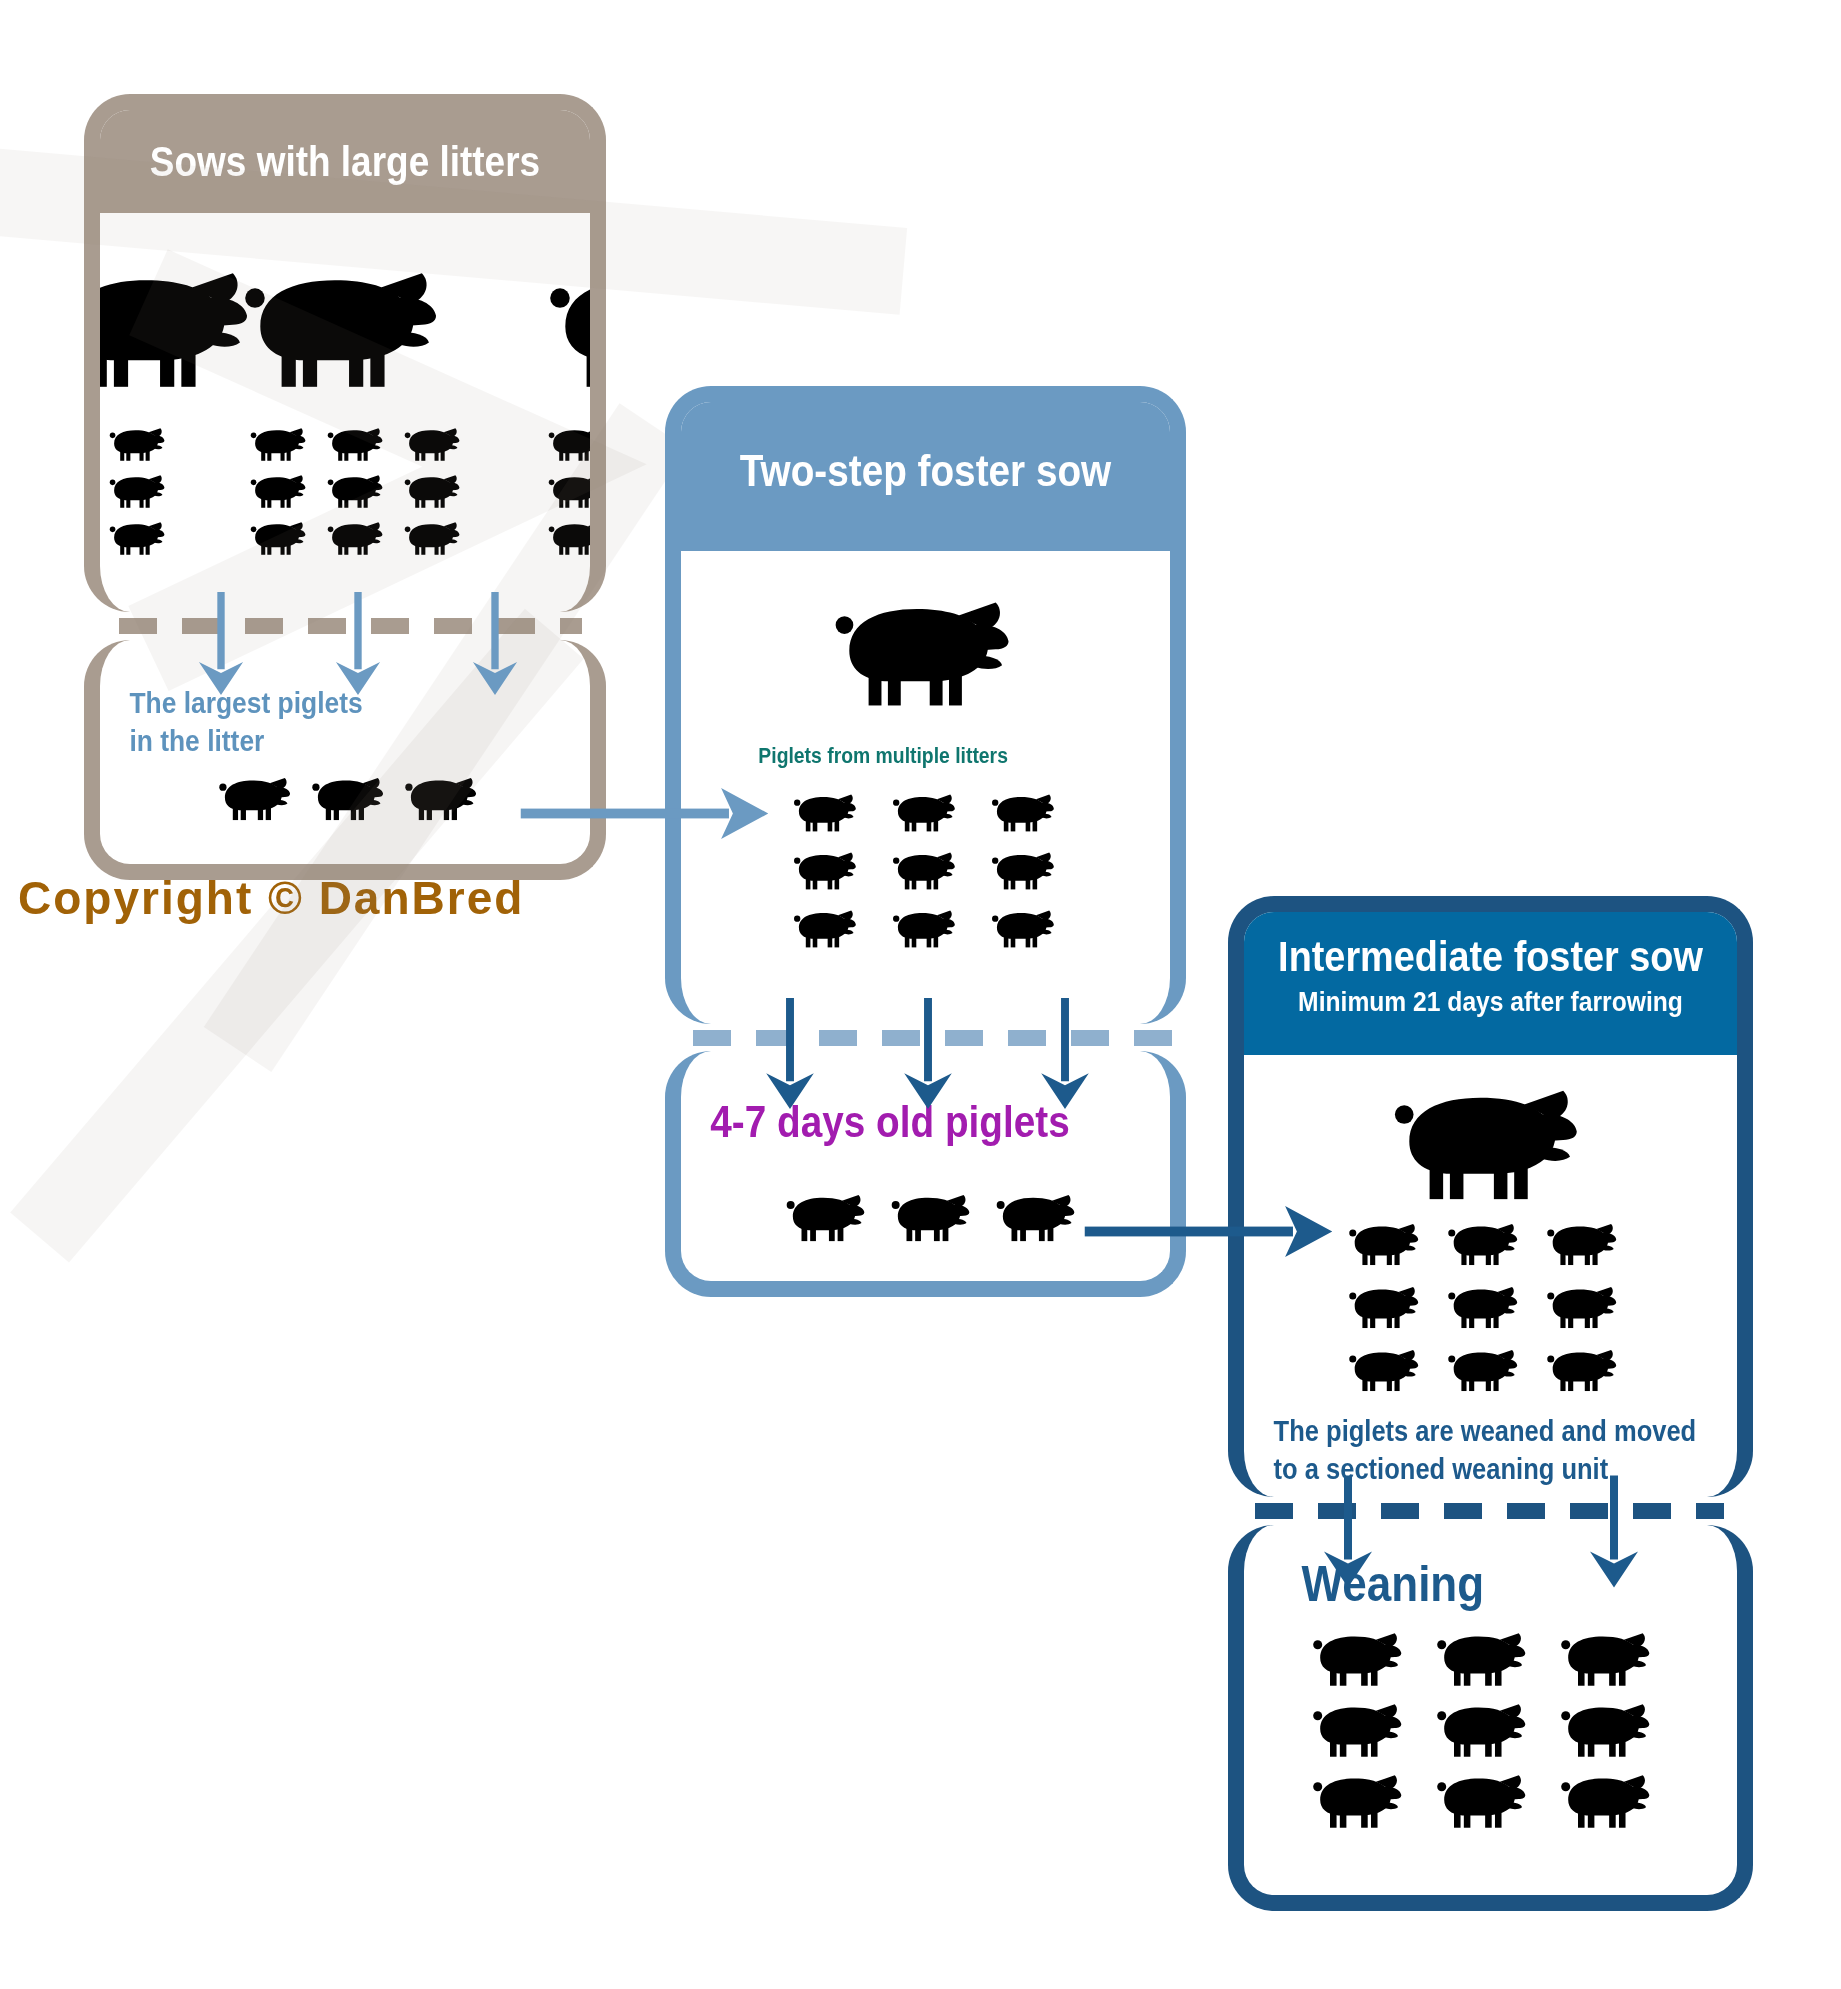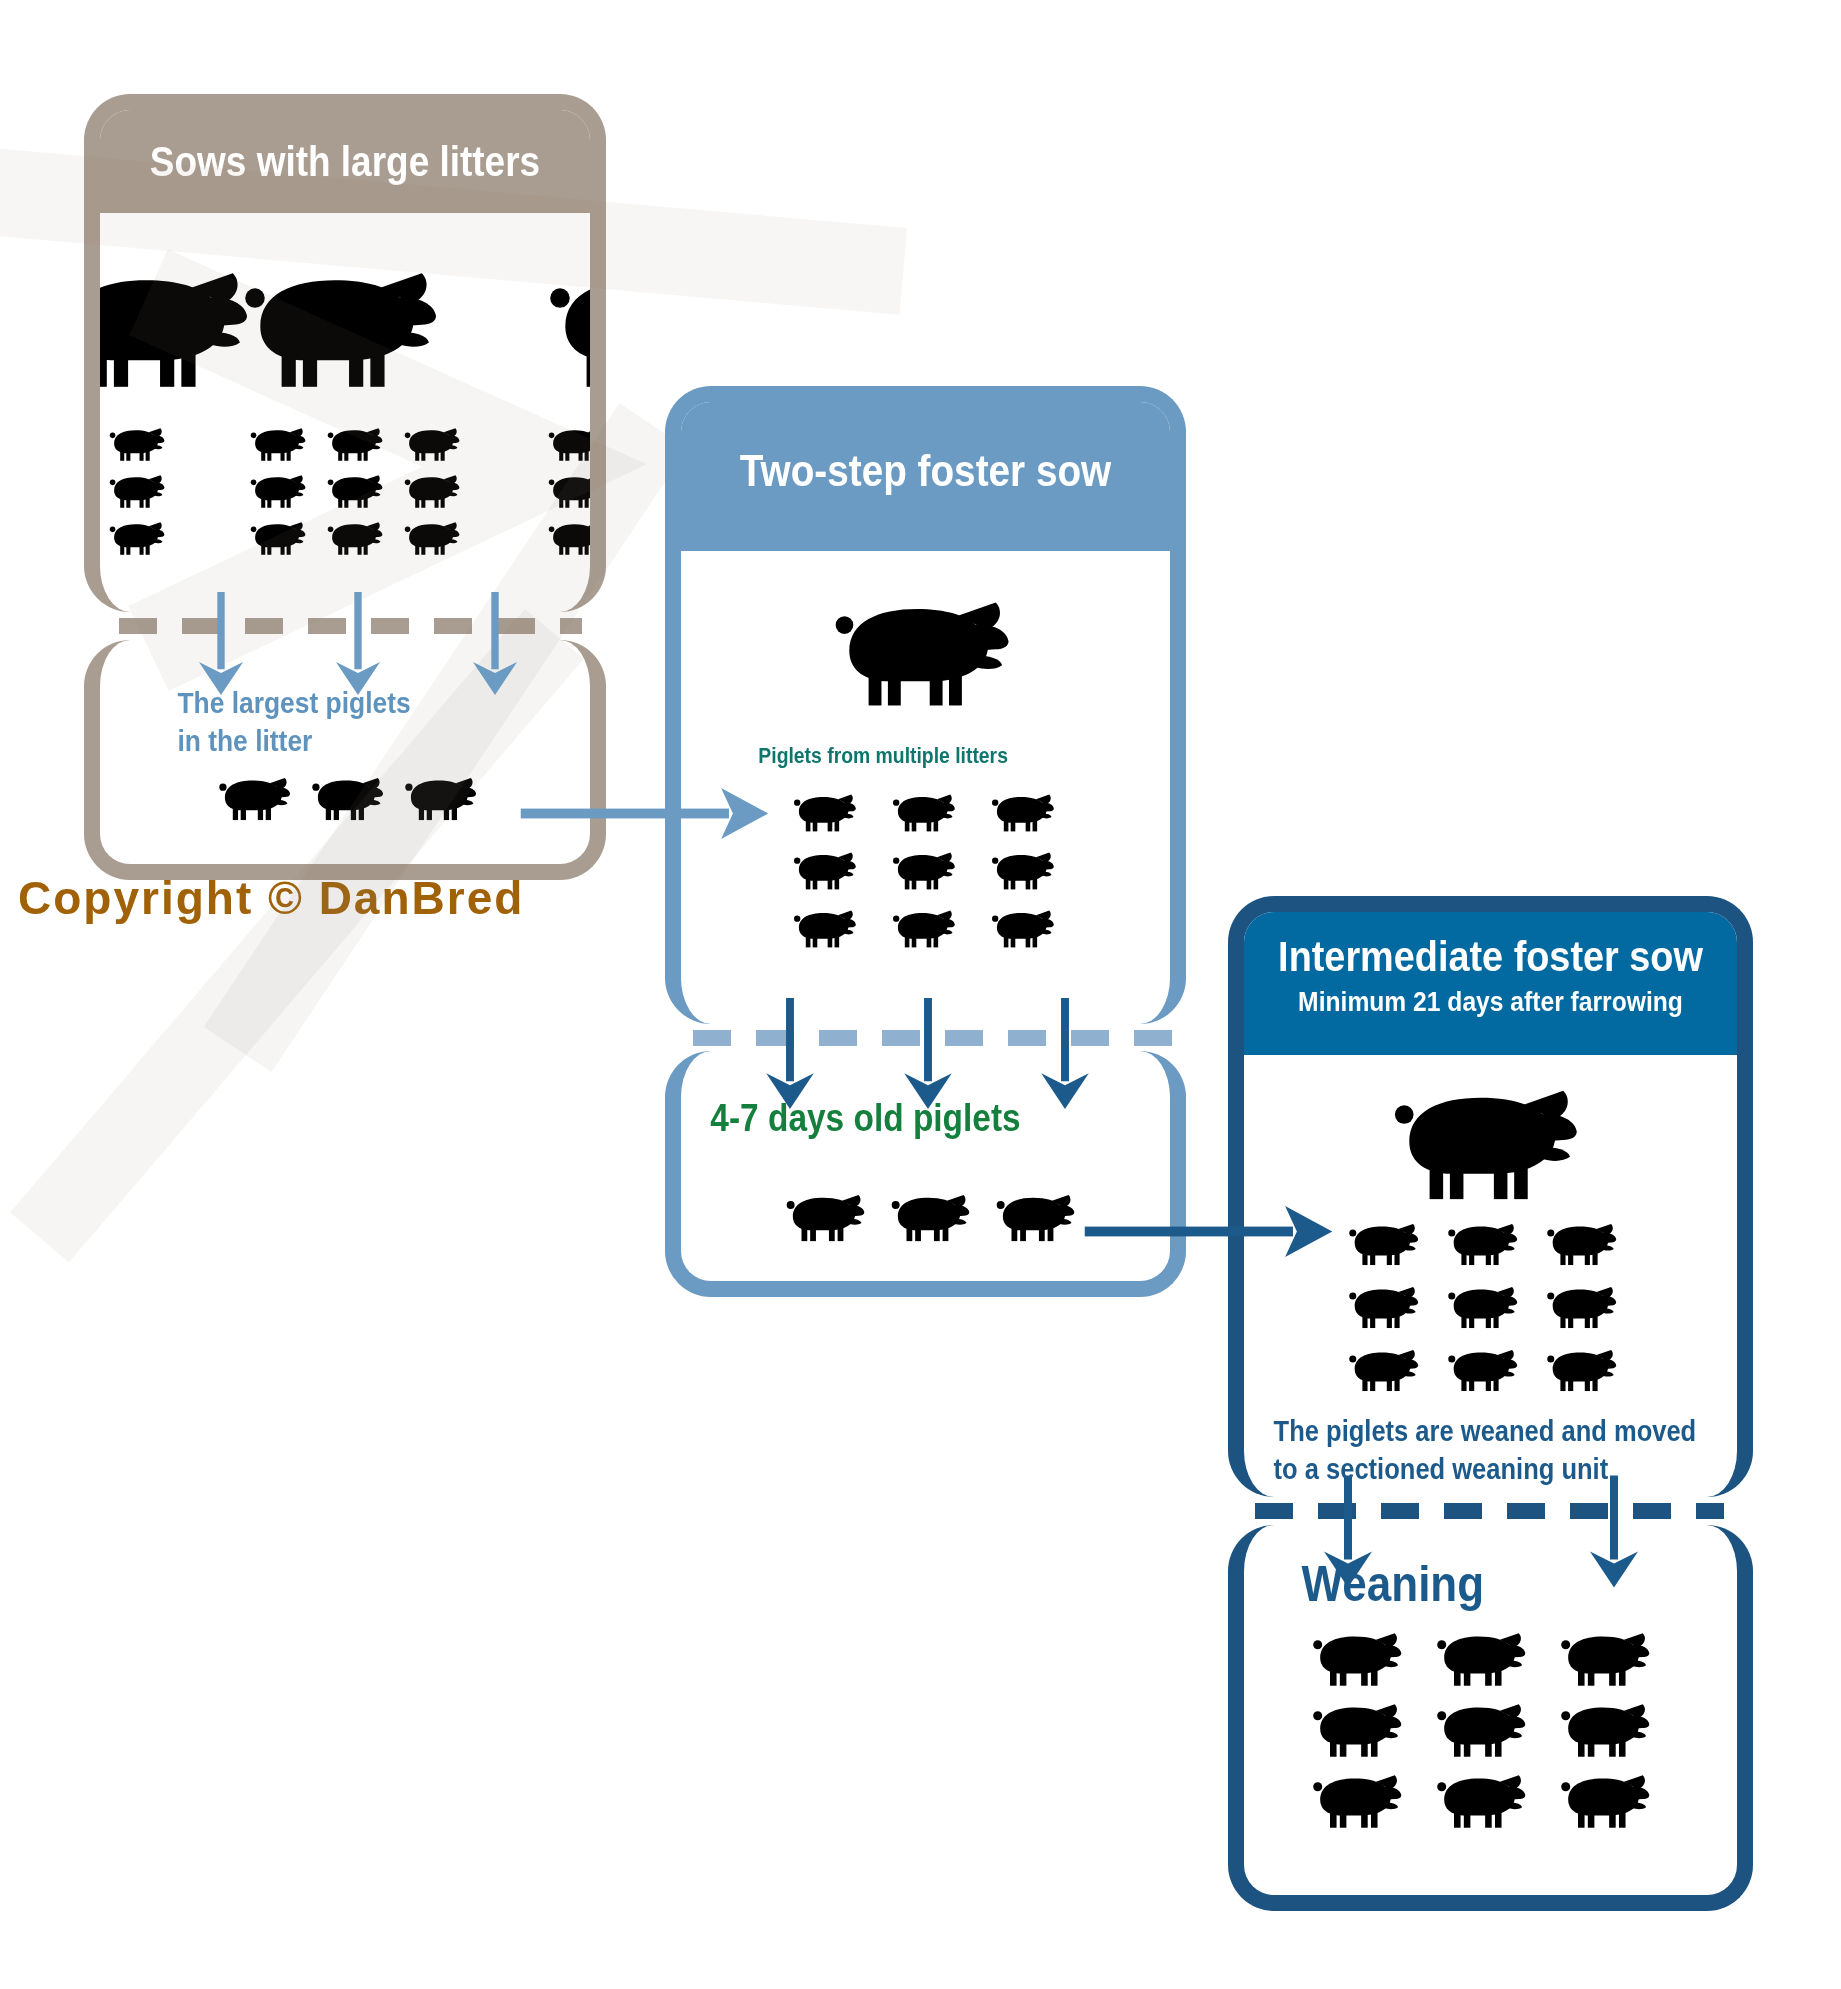--- a/index.html
+++ b/index.html
@@ -4,21 +4,21 @@
 <style>
   html,body{margin:0;padding:0;background:#fff;}
   body{
     position:relative;width:1841px;height:1990px;overflow:hidden;
     font-family:"Liberation Sans",sans-serif;
   }
   
   .box{position:absolute;background:#fff;box-sizing:border-box;}
   .t-box{border:16px solid;border-bottom:none;border-radius:46px;overflow:hidden;}
   .b-box{border:16px solid;border-top:none;border-radius:46px;}
-  .p1{border-color:#a99c90;z-index:1;padding-left:48px;}
+  .p1{border-color:#a99c90;z-index:1;}
   .p2{border-color:#6b9ac2;z-index:3;}
   .p3{border-color:#1d5381;z-index:3;}
   .band{position:absolute;left:0;top:0;width:100%;text-align:center;color:#fff;font-weight:bold;}
   .band1{height:103px;background:#a99c90;line-height:103px;font-size:42px;}
   .band2{height:149px;background:#6b9ac2;font-size:44px;padding-top:44px;box-sizing:border-box;}
   .band3{height:143px;background:#0369a1;padding-top:20px;box-sizing:border-box;}
   .band3 .t{font-size:43px;line-height:48px;}
   .band3 .s{font-size:28px;line-height:36px;margin-top:4px;}
   .cond{display:block;transform:scaleX(.88);transform-origin:center;}
   
@@ -235,21 +235,21 @@
           <use href="#pig-shape"></use>
         </svg>
         <svg class="pig" style="color:#16527f" width="69" height="42" viewBox="0 0 120 72">
           <use href="#pig-shape"></use>
         </svg>
       </div>
     </div>
 </div>
 
 <div class="box b-box p2" style="left:665px;top:1051px;width:521px;height:246px;">
-  <div class="caption" style="top:46px;font-size:38px;color:#15803d;">
+  <div class="caption" style="top:46px;font-size:44px;color:#a21caf;">
     <span class="cond">4-7 days old piglets</span>
   </div>
   <div class="pig-grid" style="left:103px;top:141px;">
       <div class="pigrow" style="gap: 18px;">
         <svg class="pig" style="color:#16527f" width="87" height="52" viewBox="0 0 120 72">
           <use href="#pig-shape"></use>
         </svg>
         <svg class="pig" style="color:#16527f" width="87" height="52" viewBox="0 0 120 72">
           <use href="#pig-shape"></use>
         </svg>

